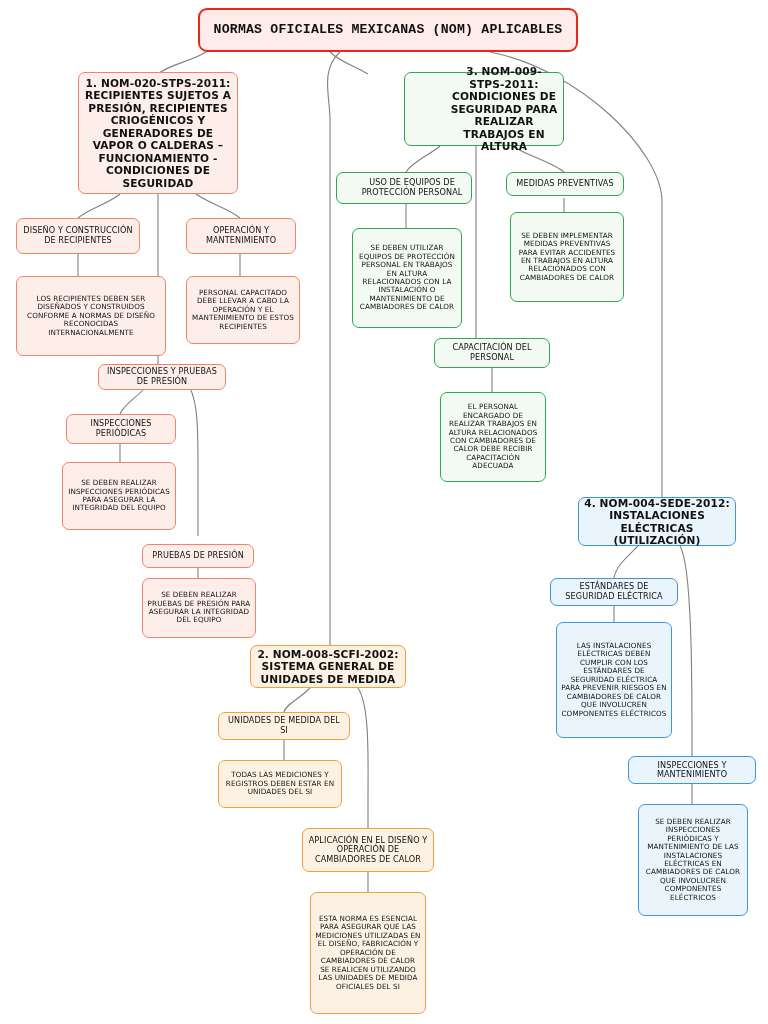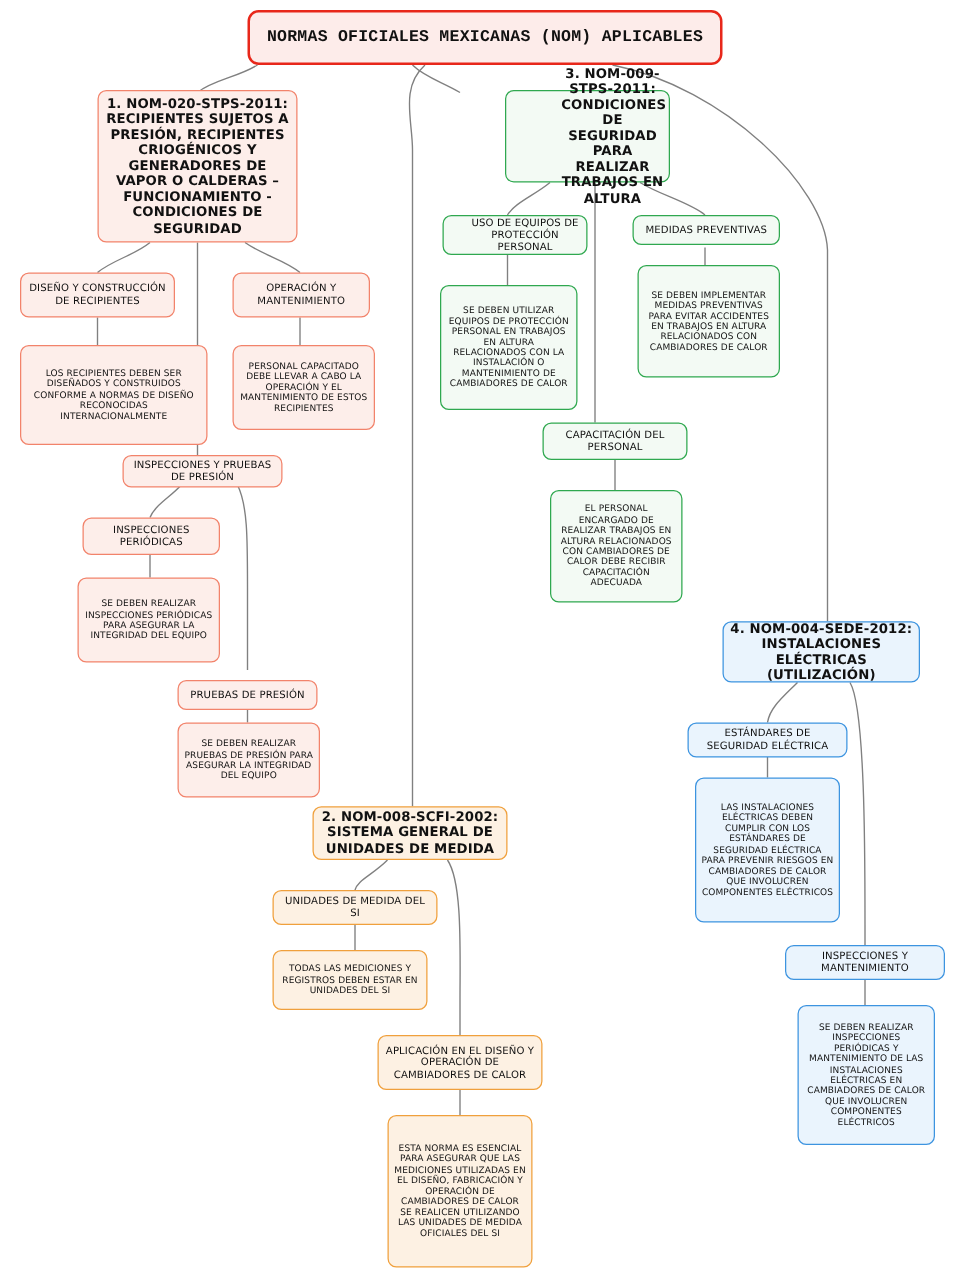--- a/index.html
+++ b/index.html
@@ -153,25 +153,25 @@
     <span>TODAS LAS MEDICIONES Y REGISTROS DEBEN ESTAR EN UNIDADES DEL SI</span>
   </div>
 
   <div class="node c-org leaf" style="left:310px;top:892px;width:116px;height:122px;">
     <span>ESTA NORMA ES ESENCIAL PARA ASEGURAR QUE LAS MEDICIONES UTILIZADAS EN EL DISEÑO, FABRICACIÓN Y OPERACIÓN DE CAMBIADORES DE CALOR SE REALICEN UTILIZANDO LAS UNIDADES DE MEDIDA OFICIALES DEL SI</span>
   </div>
   <div class="node c-org mid" style="left:302px;top:828px;width:132px;height:44px;">
     <span>APLICACIÓN EN EL DISEÑO Y OPERACIÓN DE CAMBIADORES DE CALOR</span>
   </div>
 
-  <div class="node c-grn head" style="left:404px;top:72px;width:132px;height:74px;padding-left:44px;">
+  <div class="node c-grn head" style="left:404px;top:72px;width:160px;height:74px;padding-left:44px;">
     <span>3. NOM-009-STPS-2011: CONDICIONES DE SEGURIDAD PARA REALIZAR TRABAJOS EN ALTURA</span>
   </div>
 
-  <div class="node c-grn mid" style="left:354px;top:172px;width:116px;height:32px;padding-left:20px;">
+  <div class="node c-grn mid" style="left:336px;top:172px;width:136px;height:32px;padding-left:20px;">
     <span>USO DE EQUIPOS DE PROTECCIÓN PERSONAL</span>
   </div>
   <div class="node c-grn leaf" style="left:352px;top:228px;width:110px;height:100px;">
     <span>SE DEBEN UTILIZAR EQUIPOS DE PROTECCIÓN PERSONAL EN TRABAJOS EN ALTURA RELACIONADOS CON LA INSTALACIÓN O MANTENIMIENTO DE CAMBIADORES DE CALOR</span>
   </div>
 
   <div class="node c-grn mid" style="left:506px;top:172px;width:118px;height:24px;">
     <span>MEDIDAS PREVENTIVAS</span>
   </div>
   <div class="node c-grn leaf" style="left:510px;top:212px;width:114px;height:90px;">
@@ -189,20 +189,20 @@
     <span>4. NOM-004-SEDE-2012: INSTALACIONES ELÉCTRICAS (UTILIZACIÓN)</span>
   </div>
 
   <div class="node c-blu mid" style="left:550px;top:578px;width:128px;height:28px;">
     <span>ESTÁNDARES DE SEGURIDAD ELÉCTRICA</span>
   </div>
   <div class="node c-blu leaf" style="left:556px;top:622px;width:116px;height:116px;justify-content:center;">
     <span>LAS INSTALACIONES ELÉCTRICAS DEBEN CUMPLIR CON LOS ESTÁNDARES DE SEGURIDAD ELÉCTRICA PARA PREVENIR RIESGOS EN CAMBIADORES DE CALOR QUE INVOLUCREN COMPONENTES ELÉCTRICOS</span>
   </div>
 
-  <div class="node c-blu mid" style="left:628px;top:756px;width:128px;height:28px;">
+  <div class="node c-blu mid" style="left:628px;top:756px;width:128px;height:28px;align-items:flex-end;">
     <span>INSPECCIONES Y MANTENIMIENTO</span>
   </div>
   <div class="node c-blu leaf" style="left:638px;top:804px;width:110px;height:112px;">
     <span>SE DEBEN REALIZAR INSPECCIONES PERIÓDICAS Y MANTENIMIENTO DE LAS INSTALACIONES ELÉCTRICAS EN CAMBIADORES DE CALOR QUE INVOLUCREN COMPONENTES ELÉCTRICOS</span>
   </div>
 
 </div>
 
 </body></html>

